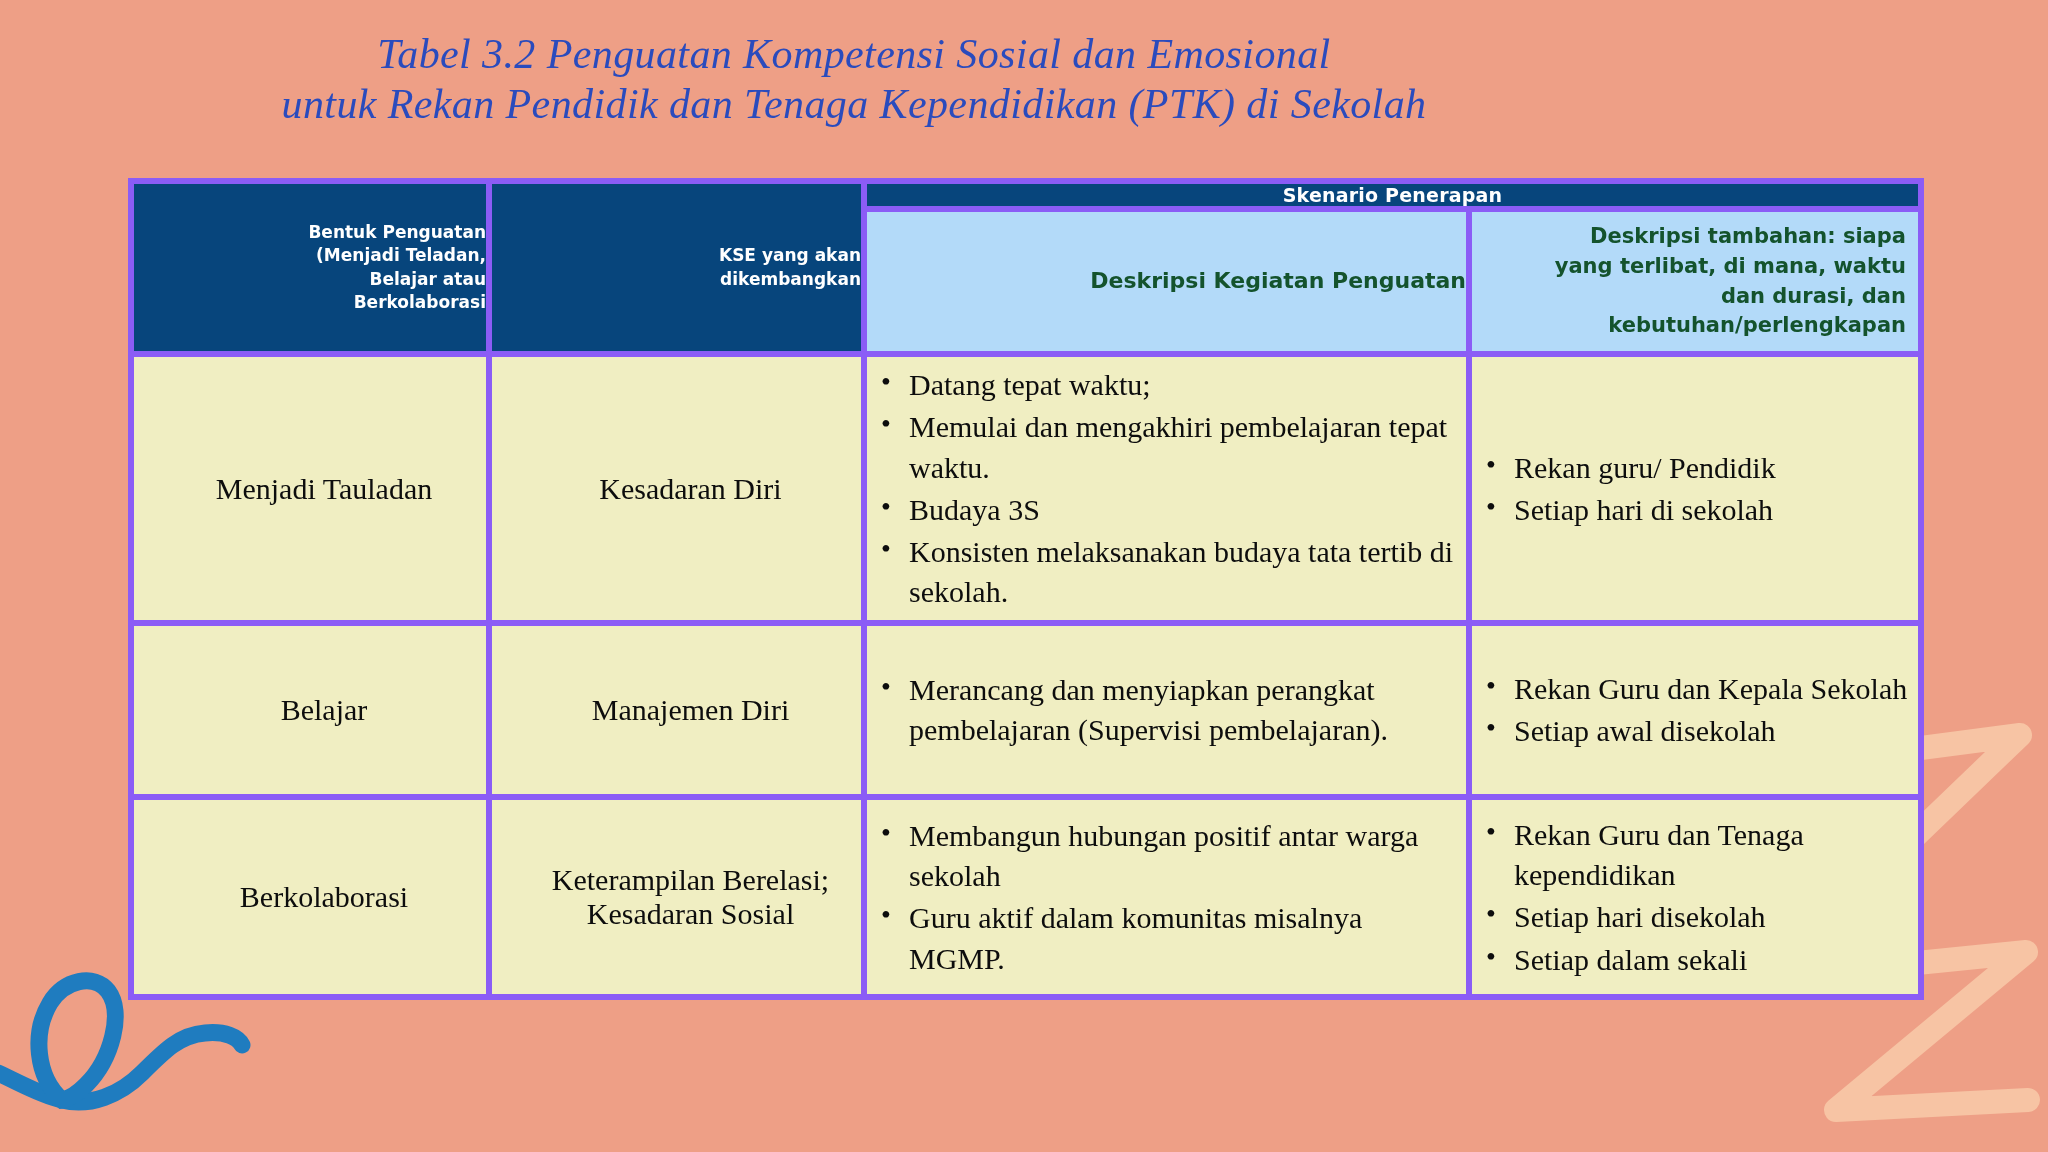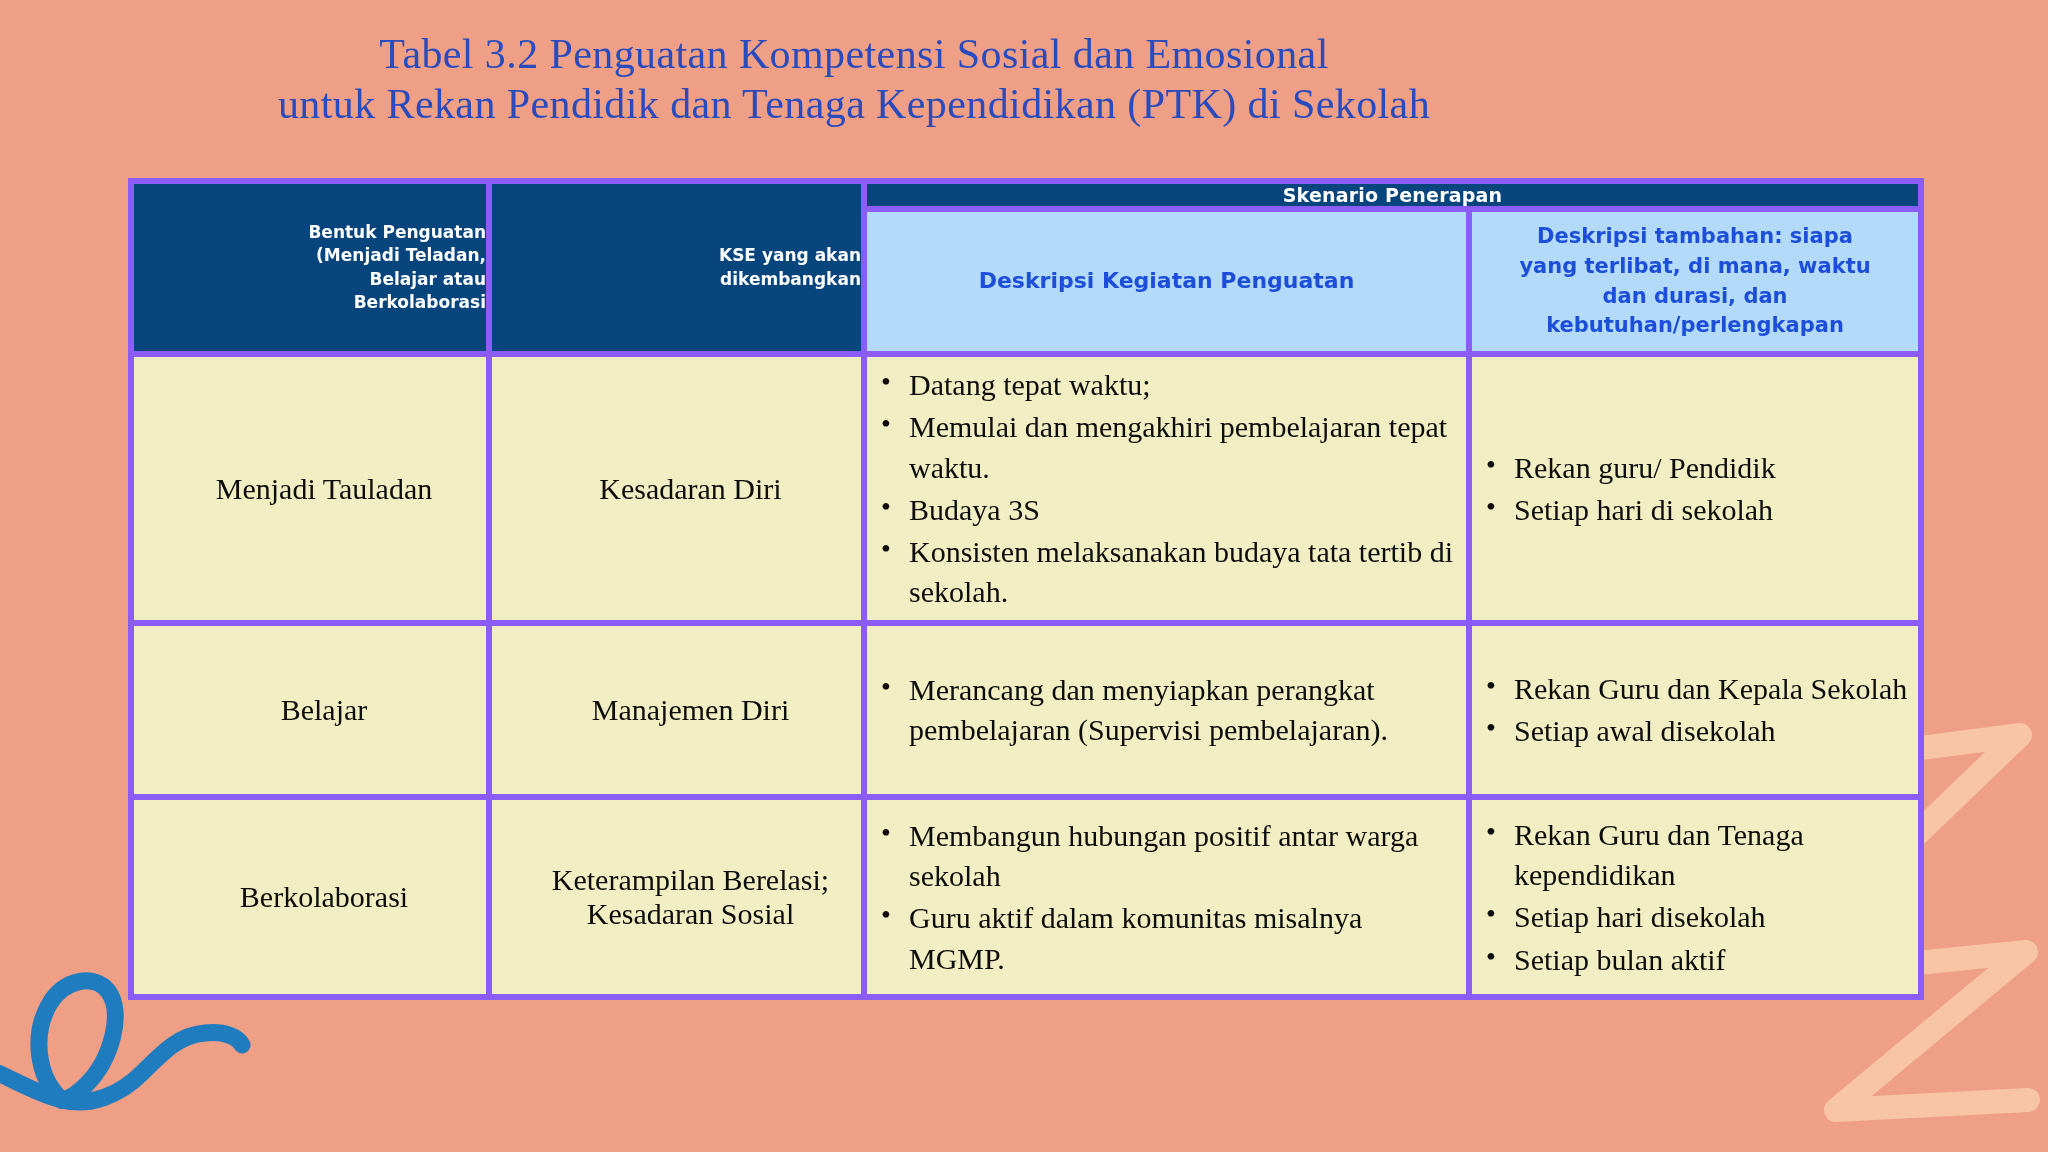--- a/index.html
+++ b/index.html
@@ -34,20 +34,21 @@
   }
 
   
   .title-block {
     position: absolute;
     top: 30px;
     left: 0;
     width: 1708px;
     text-align: center;
     line-height: 1.18;
+    font-style: italic;
   }
   .title-line {
     color: #2a4bbd;
     font-family: "Liberation Serif", serif;
     font-size: 42px;
     letter-spacing: 0.4px;
     white-space: nowrap;
   }
 
   
@@ -90,24 +91,24 @@
     color: #ffffff;
     font-family: "DejaVu Sans", sans-serif;
     font-weight: bold;
     text-align: center;
     font-size: 19px;
     padding: 8px 6px 9px 6px;
     letter-spacing: 0.2px;
   }
   .hdr-light {
     background: #b3daf9;
-    color: #1d4ed8;
+    color: #14532d;
     font-family: "DejaVu Sans", sans-serif;
     font-weight: bold;
-    text-align: center;
+    text-align: right;
     font-size: 22px;
     line-height: 1.4;
     padding: 14px 14px;
   }
   .hdr-light.small {
     font-size: 21px;
     line-height: 1.42;
     padding: 10px 12px;
   }
 
@@ -242,20 +243,20 @@
         <td class="cell">
           <ul>
             <li>Membangun hubungan positif antar warga sekolah</li>
             <li>Guru aktif dalam komunitas misalnya MGMP.</li>
           </ul>
         </td>
         <td class="cell">
           <ul>
             <li>Rekan Guru dan Tenaga kependidikan</li>
             <li>Setiap hari disekolah</li>
-            <li>Setiap bulan aktif</li>
+            <li>Setiap dalam sekali</li>
           </ul>
         </td>
       </tr>
 
     </tbody>
   </table>
 </div>
 
 </body></html>

